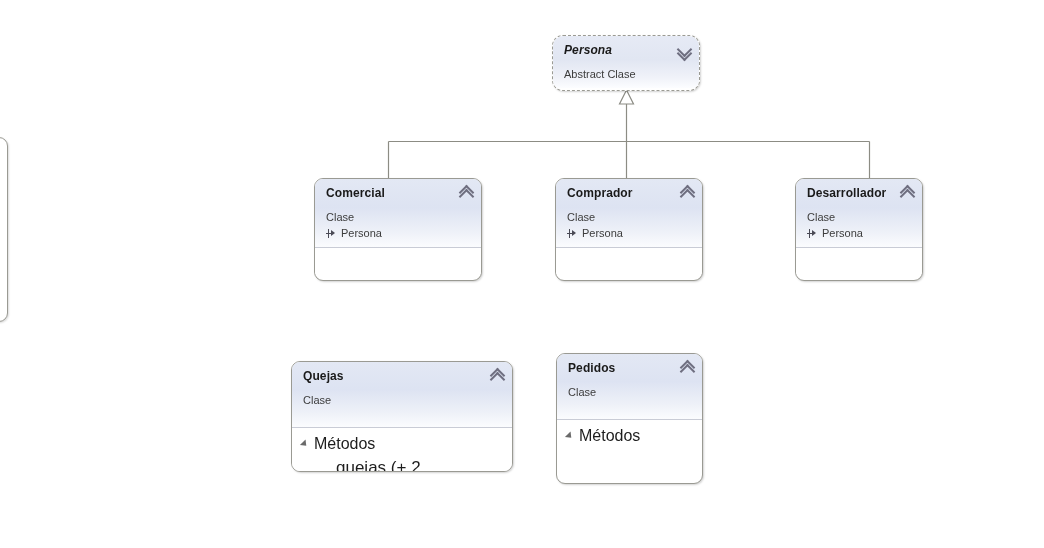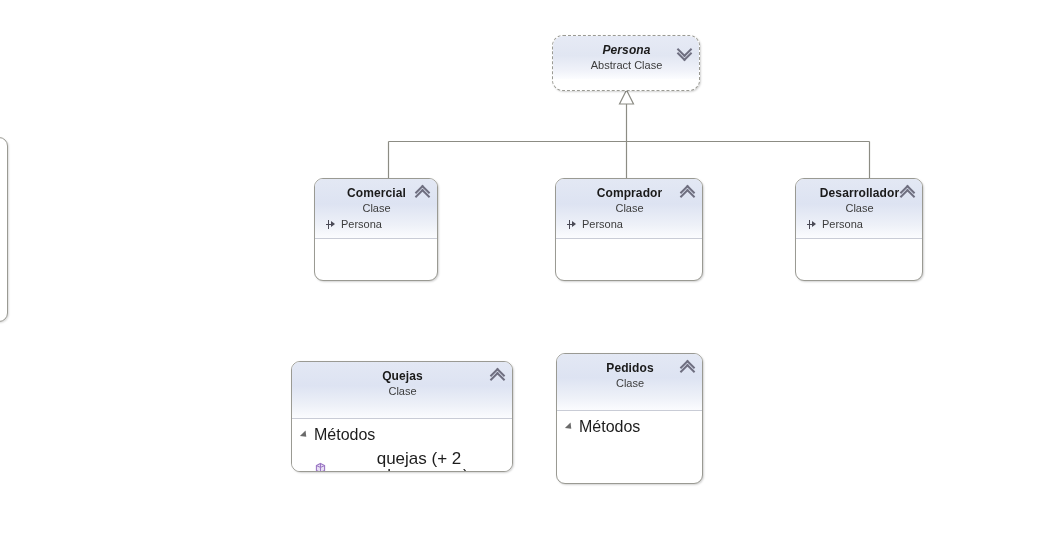--- a/index.html
+++ b/index.html
@@ -35,21 +35,20 @@
 
   
   .cls {
     position: absolute;
     box-sizing: border-box;
     border: 1px solid #9a9a93;
     border-radius: 9px;
     background: #ffffff;
     box-shadow: 1px 1px 2px rgba(0,0,0,0.18);
     overflow: hidden;
-    text-align: center;
   }
   .cls.abstract {
     border: 1px dashed #9a9a93;
     border-radius: 11px;
   }
 
   .cls-head {
     position: relative;
     box-sizing: border-box;
     padding: 7px 10px 6px 11px;
@@ -65,21 +64,21 @@
     color: #1a1a1a;
     line-height: 15px;
     letter-spacing: 0.1px;
   }
   .cls-name.ital { font-style: italic; }
 
   .cls-kind {
     font-size: 11px;
     color: #3c3c3c;
     line-height: 15px;
-    margin-top: 0;
+    margin-top: 9px;
   }
 
   .cls-base {
     font-size: 11px;
     color: #3c3c3c;
     line-height: 15px;
     margin-top: 1px;
     display: flex;
     align-items: center;
     gap: 4px;
@@ -219,21 +218,21 @@
     <div class="cls-head">
       <div class="chev down">
         <span class="s1"></span>
           <span class="s2"></span>
       </div>
       <div class="cls-name ital">Persona</div>
       <div class="cls-kind">Abstract Clase</div>
     </div>
   </div>
 
-  <div class="cls" style="left:314px; top:178px; width:124px; height:103px;">
+  <div class="cls" style="left:314px; top:178px; width:168px; height:103px;">
     <div class="cls-head">
       <div class="chev up">
         <span class="s1"></span>
           <span class="s2"></span>
       </div>
       <div class="cls-name">Comercial</div>
       <div class="cls-kind">Clase</div>
       <div class="cls-base">
         <span class="base-icon">
             <i></i>

